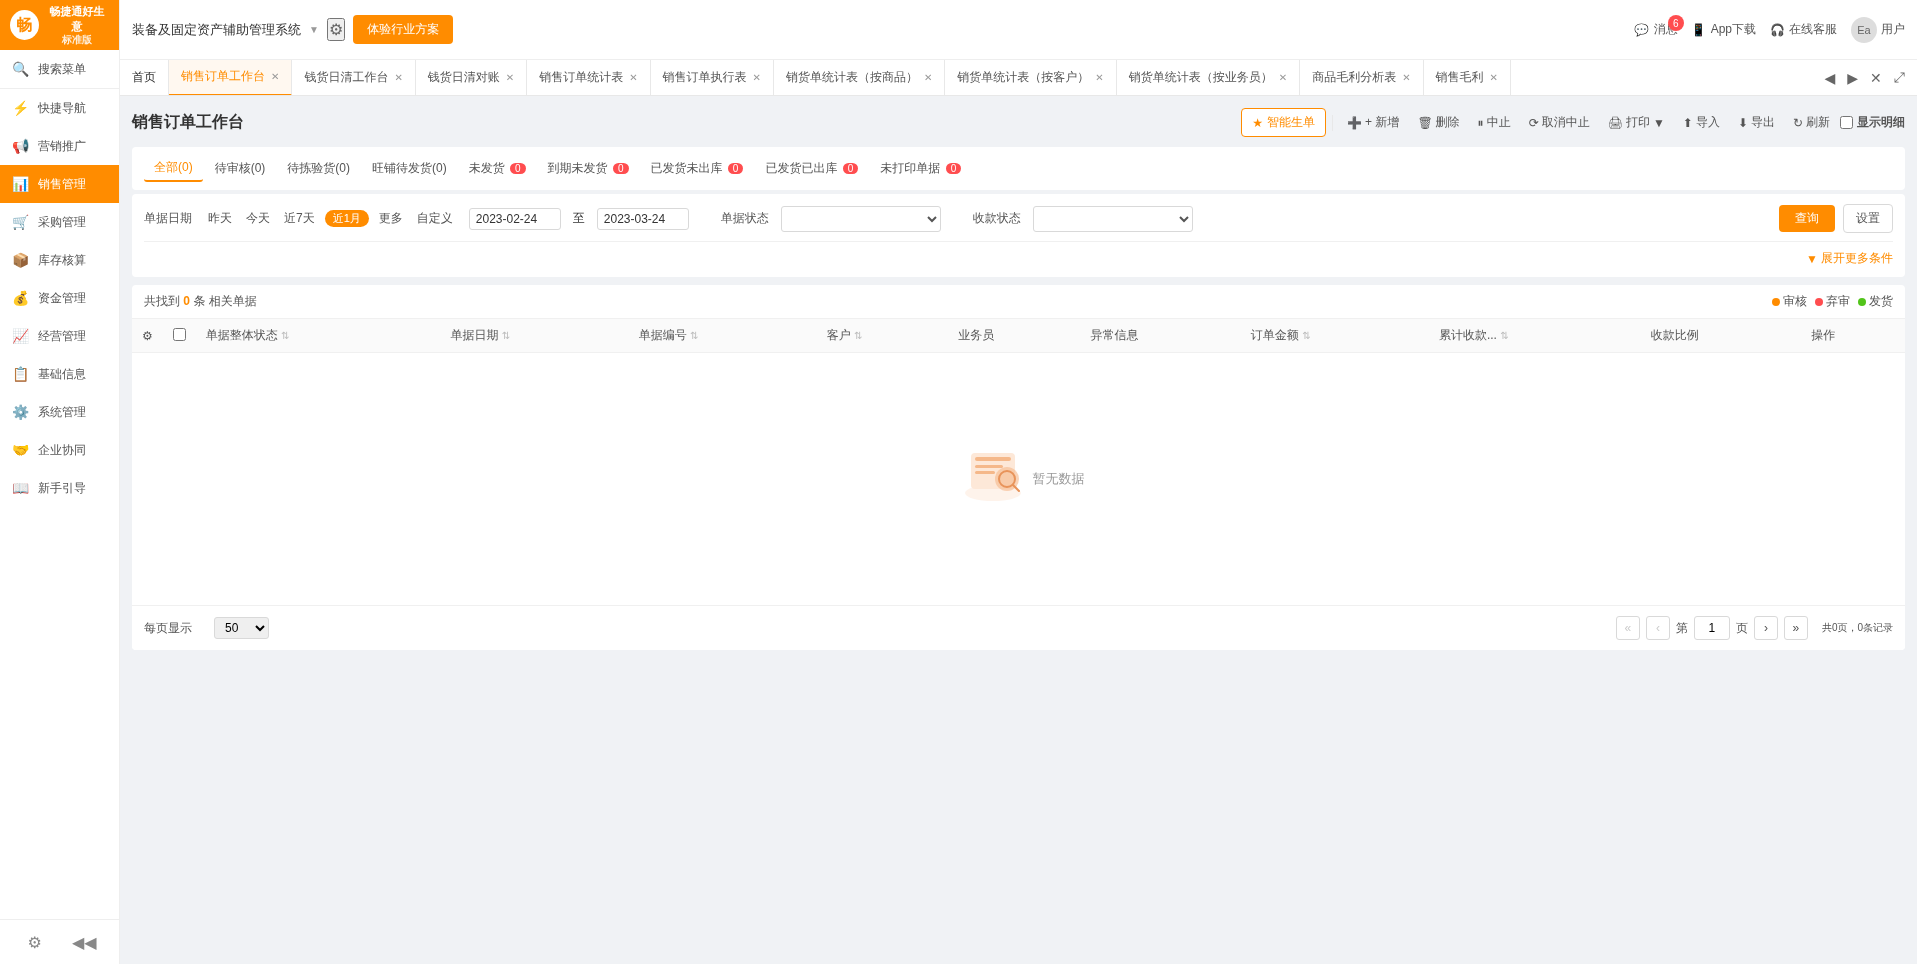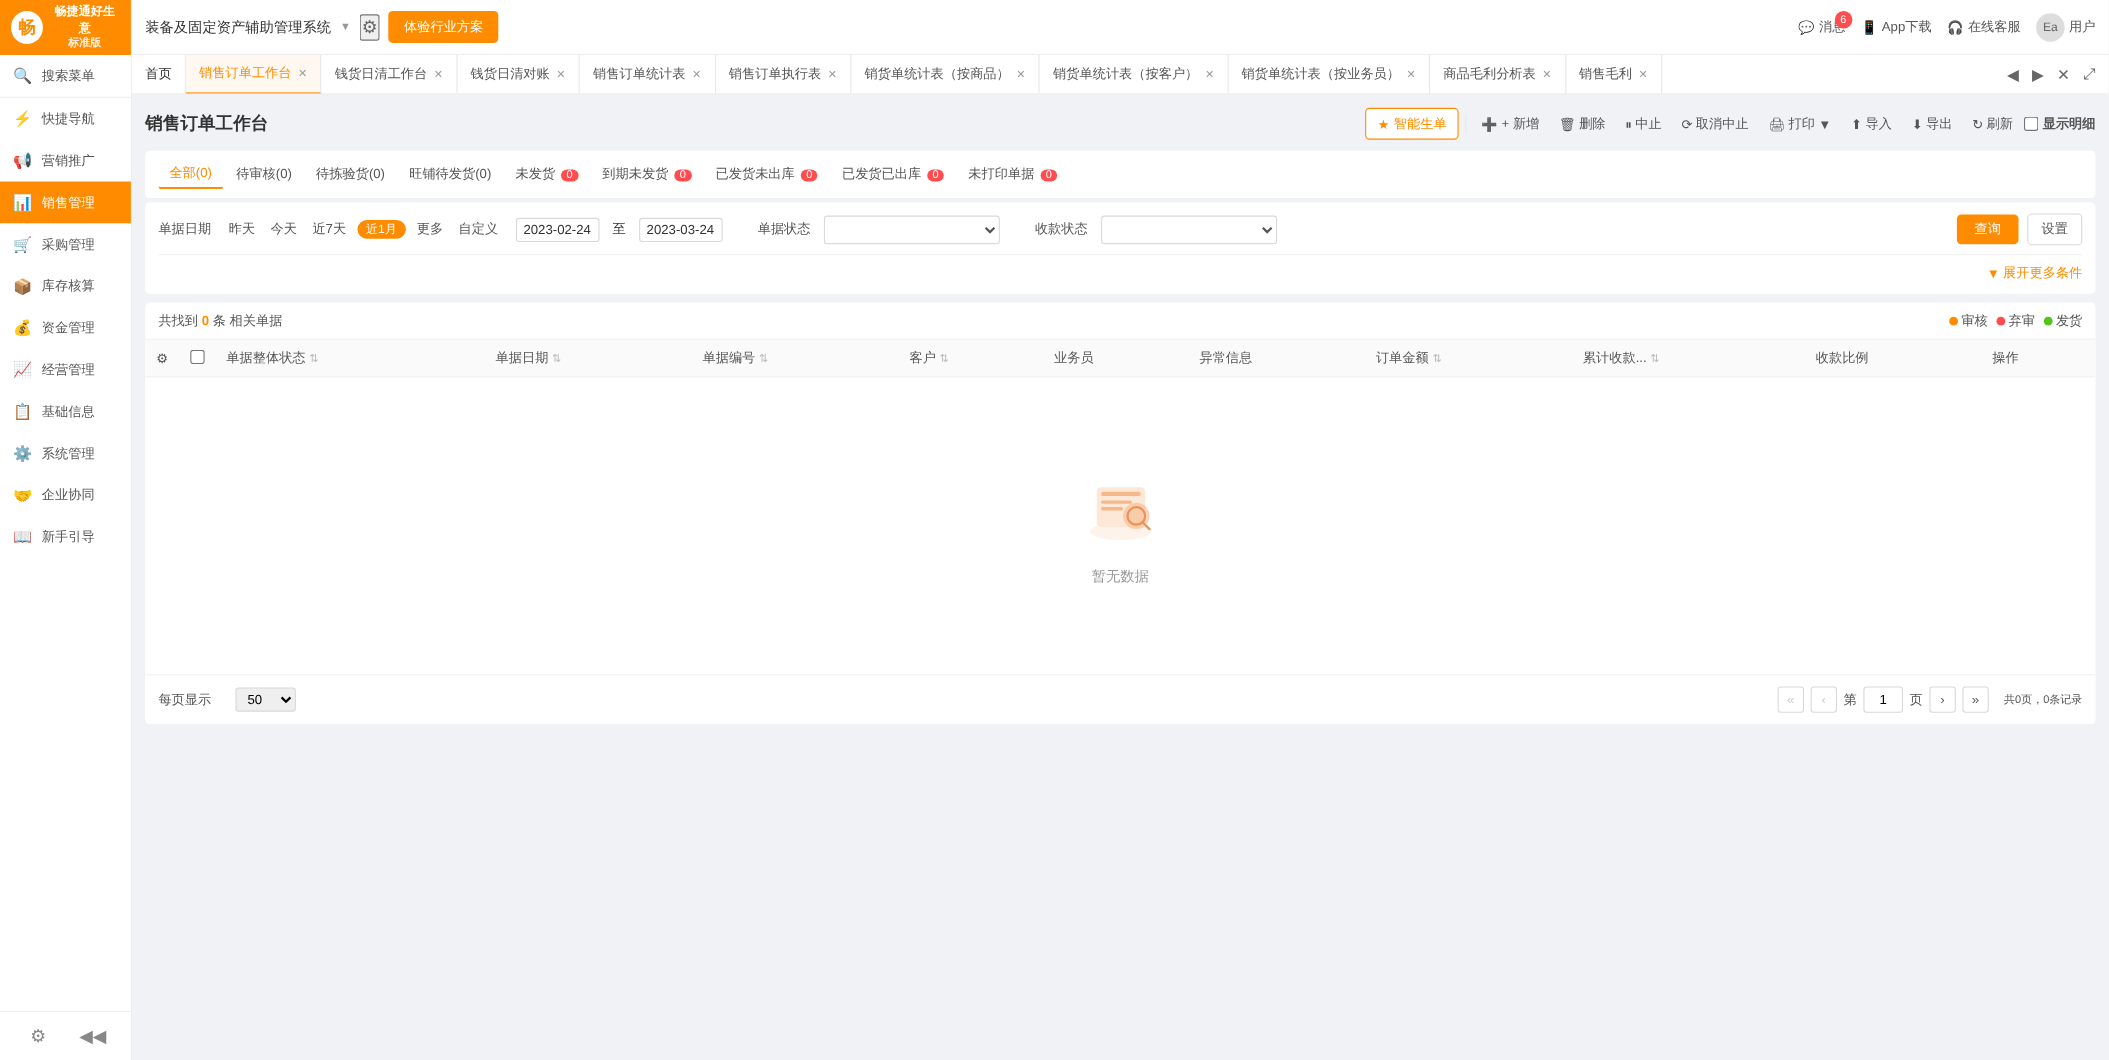--- a/index.html
+++ b/index.html
@@ -14,21 +14,21 @@
     .sidebar-logo { background: #ff8c00; padding: 10px; display: flex; align-items: center; gap: 6px; color: #fff; font-size: 13px; font-weight: bold; height: 50px; }
     .sidebar-logo .logo-icon { width: 30px; height: 30px; background: #fff; border-radius: 50%; display: flex; align-items: center; justify-content: center; }
     .sidebar-logo .logo-icon span { color: #ff8c00; font-size: 16px; font-weight: bold; }
     .sidebar-logo-text { font-size: 11px; line-height: 1.3; text-align: center; }
     .sidebar-item { display: flex; align-items: center; gap: 8px; padding: 10px 12px; cursor: pointer; color: #555; font-size: 12px; }
     .sidebar-item.active { background: #ff8c00; color: #fff; }
     .sidebar-item .s-icon { width: 18px; height: 18px; display: flex; align-items: center; justify-content: center; font-size: 14px; }
     .sidebar-bottom { margin-top: auto; display: flex; align-items: center; justify-content: space-around; padding: 10px; border-top: 1px solid #eee; }
 
     
-    .topbar { height: 50px; background: #fff; display: flex; align-items: center; justify-content: space-between; padding: 0 12px; border-bottom: 1px solid #eee; }
+    .topbar { height: 60px; background: #fff; display: flex; align-items: center; justify-content: space-between; padding: 0 12px; border-bottom: 1px solid #eee; }
     .topbar-left { display: flex; align-items: center; gap: 8px; }
     .topbar-title { font-size: 13px; color: #333; }
     .topbar-arrow { color: #999; font-size: 10px; }
     .topbar-gear { color: #666; cursor: pointer; font-size: 16px; }
     .btn-experience { background: #ff8c00; color: #fff; border: none; border-radius: 4px; padding: 6px 14px; cursor: pointer; font-size: 12px; }
     .topbar-right { display: flex; align-items: center; gap: 14px; color: #555; font-size: 12px; }
     .topbar-right-item { display: flex; align-items: center; gap: 4px; cursor: pointer; position: relative; }
     .badge { background: #ff4d4f; color: #fff; border-radius: 50%; width: 16px; height: 16px; font-size: 10px; display: flex; align-items: center; justify-content: center; position: absolute; top: -6px; right: -6px; }
     .user-avatar { width: 26px; height: 26px; border-radius: 50%; background: #ddd; display: flex; align-items: center; justify-content: center; font-size: 11px; color: #666; }
 
@@ -58,21 +58,21 @@
     .filter-tab.active { color: #ff8c00; border-bottom: 2px solid #ff8c00; }
     .filter-tab .count-badge { background: #ff4d4f; color: #fff; border-radius: 10px; padding: 0 5px; font-size: 10px; margin-left: 2px; }
 
     
     .search-filters { background: #fff; border-radius: 4px; padding: 10px 12px; margin-bottom: 8px; }
     .filter-row { display: flex; align-items: center; gap: 12px; flex-wrap: wrap; }
     .filter-label { color: #555; font-size: 12px; white-space: nowrap; }
     .date-range-group { display: flex; align-items: center; gap: 6px; }
     .date-btn { background: none; border: none; cursor: pointer; color: #555; font-size: 12px; padding: 2px 4px; }
     .date-btn.highlight { background: #ff8c00; color: #fff; border-radius: 12px; padding: 1px 8px; font-size: 11px; }
-    .date-input { border: 1px solid #d9d9d9; border-radius: 3px; padding: 3px 6px; font-size: 12px; color: #333; width: 76px; }
+    .date-input { border: 1px solid #d9d9d9; border-radius: 3px; padding: 3px 6px; font-size: 12px; color: #333; width: 92px; }
     .filter-select { border: 1px solid #d9d9d9; border-radius: 3px; padding: 4px 8px; font-size: 12px; color: #555; background: #fff; width: 160px; }
     .expand-btn { color: #ff8c00; cursor: pointer; font-size: 12px; background: none; border: none; display: flex; align-items: center; gap: 3px; margin-left: auto; }
     .filter-divider { border: none; border-top: 1px solid #f0f0f0; margin: 8px 0; }
     .btn-query { background: #ff8c00; color: #fff; border: none; border-radius: 4px; padding: 5px 16px; cursor: pointer; font-size: 12px; }
     .btn-setting { background: #fff; border: 1px solid #d9d9d9; color: #555; border-radius: 4px; padding: 5px 12px; cursor: pointer; font-size: 12px; }
 
     
     .table-container { background: #fff; border-radius: 4px; overflow: hidden; }
     .table-info { padding: 8px 12px; display: flex; align-items: center; justify-content: space-between; border-bottom: 1px solid #f0f0f0; }
     .table-count { font-size: 12px; color: #555; }
@@ -85,21 +85,21 @@
     .dot-green { background: #52c41a; }
 
     table { width: 100%; border-collapse: collapse; font-size: 12px; }
     thead { background: #fafafa; }
     th { padding: 8px 10px; text-align: left; color: #555; font-weight: 500; border-bottom: 1px solid #f0f0f0; white-space: nowrap; }
     th .sort-icon { color: #bbb; font-size: 10px; }
     .checkbox-cell { width: 30px; text-align: center; }
     .settings-col { width: 24px; }
 
     
-    .empty-state { display: flex; flex-direction: column; align-items: center; justify-content: center; padding: 80px 0; }
+    .empty-state { display: flex; flex-direction: row; align-items: center; justify-content: center; padding: 80px 0; }
     .empty-icon { width: 80px; height: 80px; margin-bottom: 12px; }
     .empty-text { color: #999; font-size: 13px; }
 
     
     .pagination { padding: 10px 12px; display: flex; align-items: center; justify-content: space-between; background: #fff; border-top: 1px solid #f0f0f0; }
     .page-size { display: flex; align-items: center; gap: 22px; font-size: 12px; color: #555; }
     .page-size select { border: 1px solid #d9d9d9; border-radius: 3px; padding: 2px 6px; font-size: 12px; }
     .page-nav { display: flex; align-items: center; gap: 6px; font-size: 12px; color: #555; }
     .page-btn { background: none; border: 1px solid #d9d9d9; border-radius: 3px; width: 24px; height: 24px; cursor: pointer; display: flex; align-items: center; justify-content: center; font-size: 12px; color: #555; }
     .page-btn:disabled { color: #ccc; cursor: default; }

